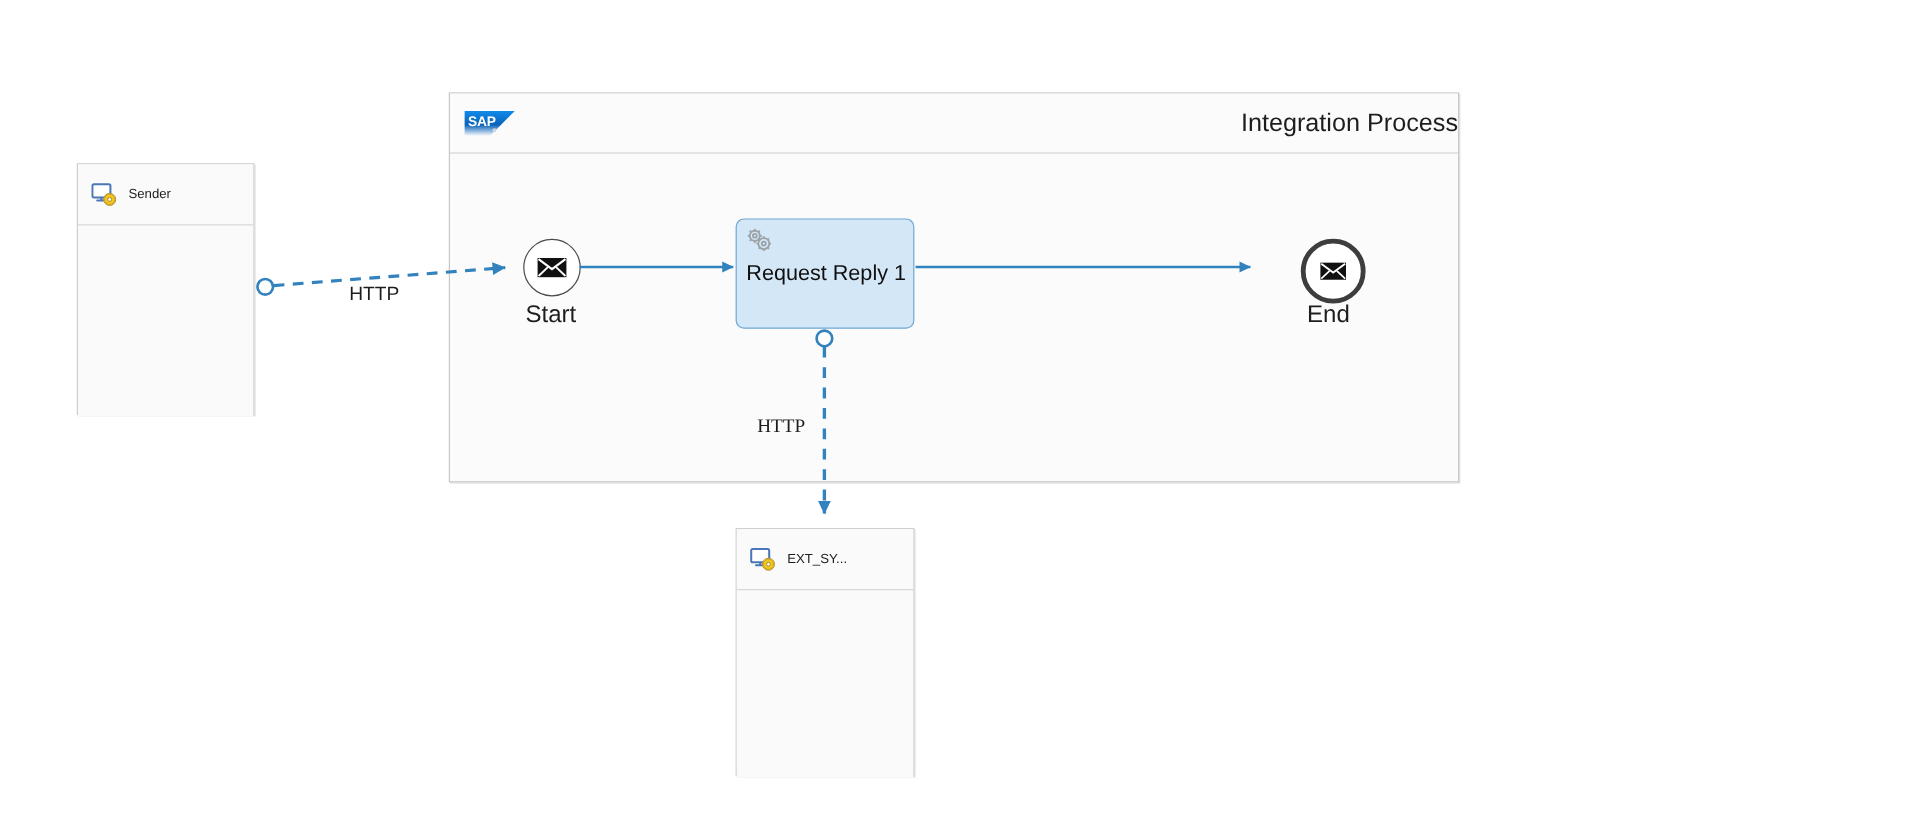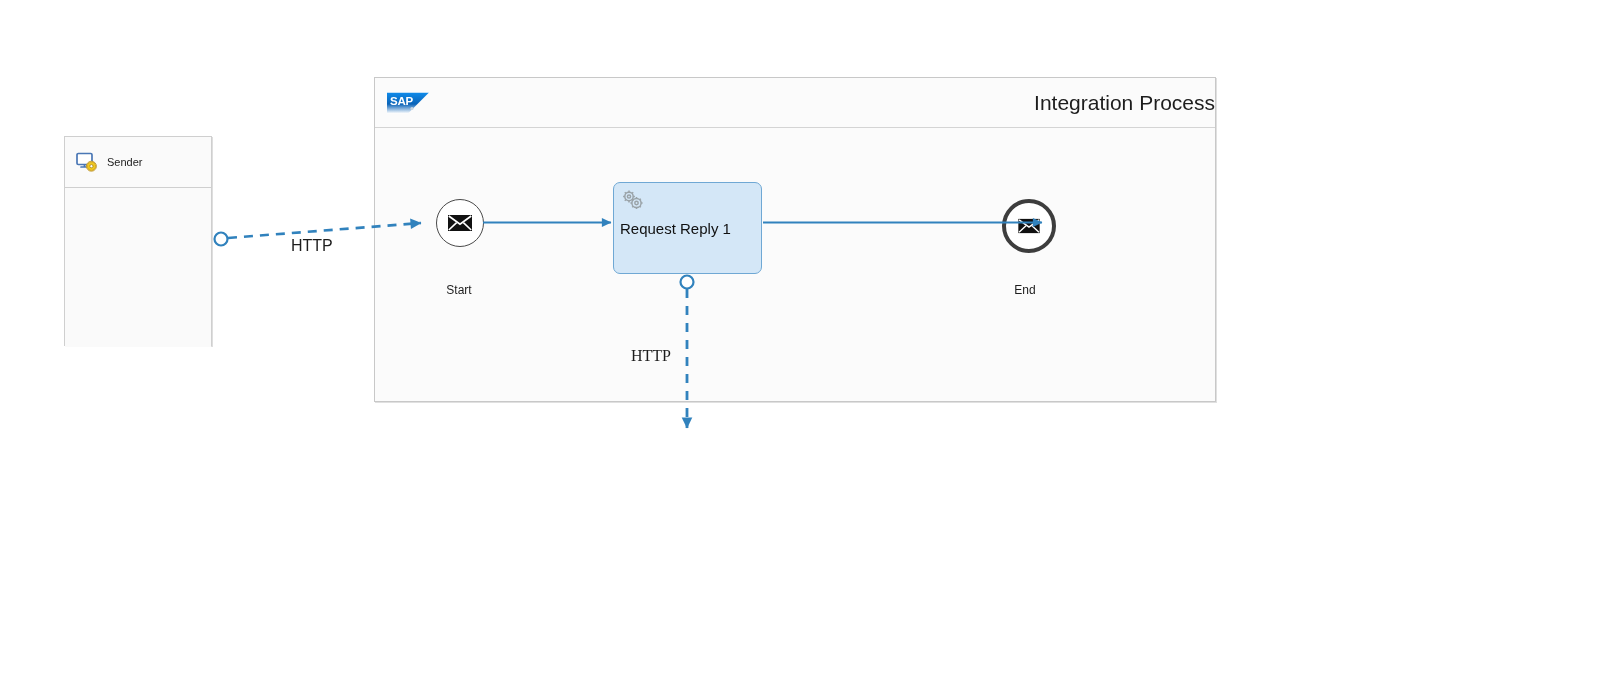--- a/index.html
+++ b/index.html
@@ -96,40 +96,39 @@
     align-items: center;
     justify-content: center;
   }
   .event-start { width: 46px; height: 46px; border: 1.6px solid #4a4a4a; }
   .event-end   { width: 46px; height: 46px; border: 4px solid #3d3d3d; }
   .event-label {
     position: absolute;
     top: 52px;
     left: 50%;
     transform: translateX(-50%);
-    font-size: 12px;
+    font-size: 20px;
     color: #1d1d1d;
     white-space: nowrap;
-    margin-top: 32px;
   }
 
   
   .task {
     background: #d4e7f7;
     border: 1.4px solid #6fa8d4;
     border-radius: 7px;
     position: relative;
   }
   .task-label {
     position: absolute;
     left: 0; right: 0;
     top: 50%;
     transform: translateY(-50%);
-    text-align: left;
-    font-size: 15px;
+    text-align: right;
+    font-size: 18px;
     color: #101010;
     padding: 0 6px;
     box-sizing: border-box;
   }
   .task-icon {
     position: absolute;
     left: 6px;
     top: 5px;
     width: 26px;
     height: 24px;
@@ -216,31 +215,47 @@
           <circle cx="16.5" cy="15" r="4.6"></circle>
           <circle cx="16.5" cy="15" r="1.7"></circle>
           <path d="M16.5 8.9 L16.5 10.4 M16.5 19.6 L16.5 21.1 M10.4 15 L11.9 15 M21.1 15 L22.6 15
                    M12.2 10.7 L13.3 11.8 M19.7 18.2 L20.8 19.3 M20.8 10.7 L19.7 11.8 M13.3 18.2 L12.2 19.3"></path>
         </g>
       </svg>
     </span>
     <span class="task-label">Request Reply 1</span>
   </div>
 
-  <div class="node" id="end-node" style="left: 1002px; top: 199px; width: 46px; height: 46px;">
+  <div class="node" id="end-node" style="left: 1084px; top: 199px; width: 46px; height: 46px;">
     <div class="event event-end">
       <svg width="24" height="16" viewBox="0 0 26 18">
         <rect x="1" y="1" width="24" height="16" fill="#111111"></rect>
         <path d="M1.8 2 L13 10.2 L24.2 2" fill="none" stroke="#ffffff" stroke-width="1.8"></path>
         <path d="M1.8 16 L9.6 8.6 M24.2 16 L16.4 8.6" fill="none" stroke="#ffffff" stroke-width="1.6"></path>
       </svg>
     </div>
     <span class="event-label">End</span>
   </div>
 
+  <div class="node participant" id="receiver-box" style="left: 613px; top: 440px; width: 149px; height: 207px;">
+    <div class="participant-header">
+      <span class="sys-icon">
+        <svg width="22" height="20" viewBox="0 0 22 20">
+          <rect x="1" y="1.5" width="15" height="11" rx="1.3" fill="#ffffff" stroke="#4a77b5" stroke-width="1.7"></rect>
+          <path d="M5 15 L16 15" stroke="#4a77b5" stroke-width="1.7" stroke-linecap="round"></path>
+          <path d="M8.5 12.5 L8.5 15" stroke="#4a77b5" stroke-width="1.7"></path>
+          <circle cx="15.4" cy="14.2" r="5" fill="#ffffff" stroke="#b8860b" stroke-width="0.8"></circle>
+          <circle cx="15.4" cy="14.2" r="4.3" fill="#f2c81e" stroke="#c79a10" stroke-width="0.8"></circle>
+          <circle cx="15.4" cy="14.2" r="1.6" fill="#ffffff" stroke="#9c7a0c" stroke-width="0.7"></circle>
+        </svg>
+      </span>
+      <span class="participant-title">EXT_SY...</span>
+    </div>
+    <div class="participant-body" style="height: 156px;"></div>
+  </div>
 
   <svg class="overlay">
     <defs>
       <marker id="arrowSolid" markerWidth="11" markerHeight="11" refX="9.6" refY="5.5" orient="auto" markerUnits="userSpaceOnUse">
         <path d="M0.5,1 L10,5.5 L0.5,10 Z" fill="#3182bd"></path>
       </marker>
       <marker id="arrowDashed" markerWidth="13" markerHeight="13" refX="11" refY="6.5" orient="auto" markerUnits="userSpaceOnUse">
         <path d="M0.5,1.2 L11.5,6.5 L0.5,11.8 Z" fill="#3182bd"></path>
       </marker>
     </defs>

